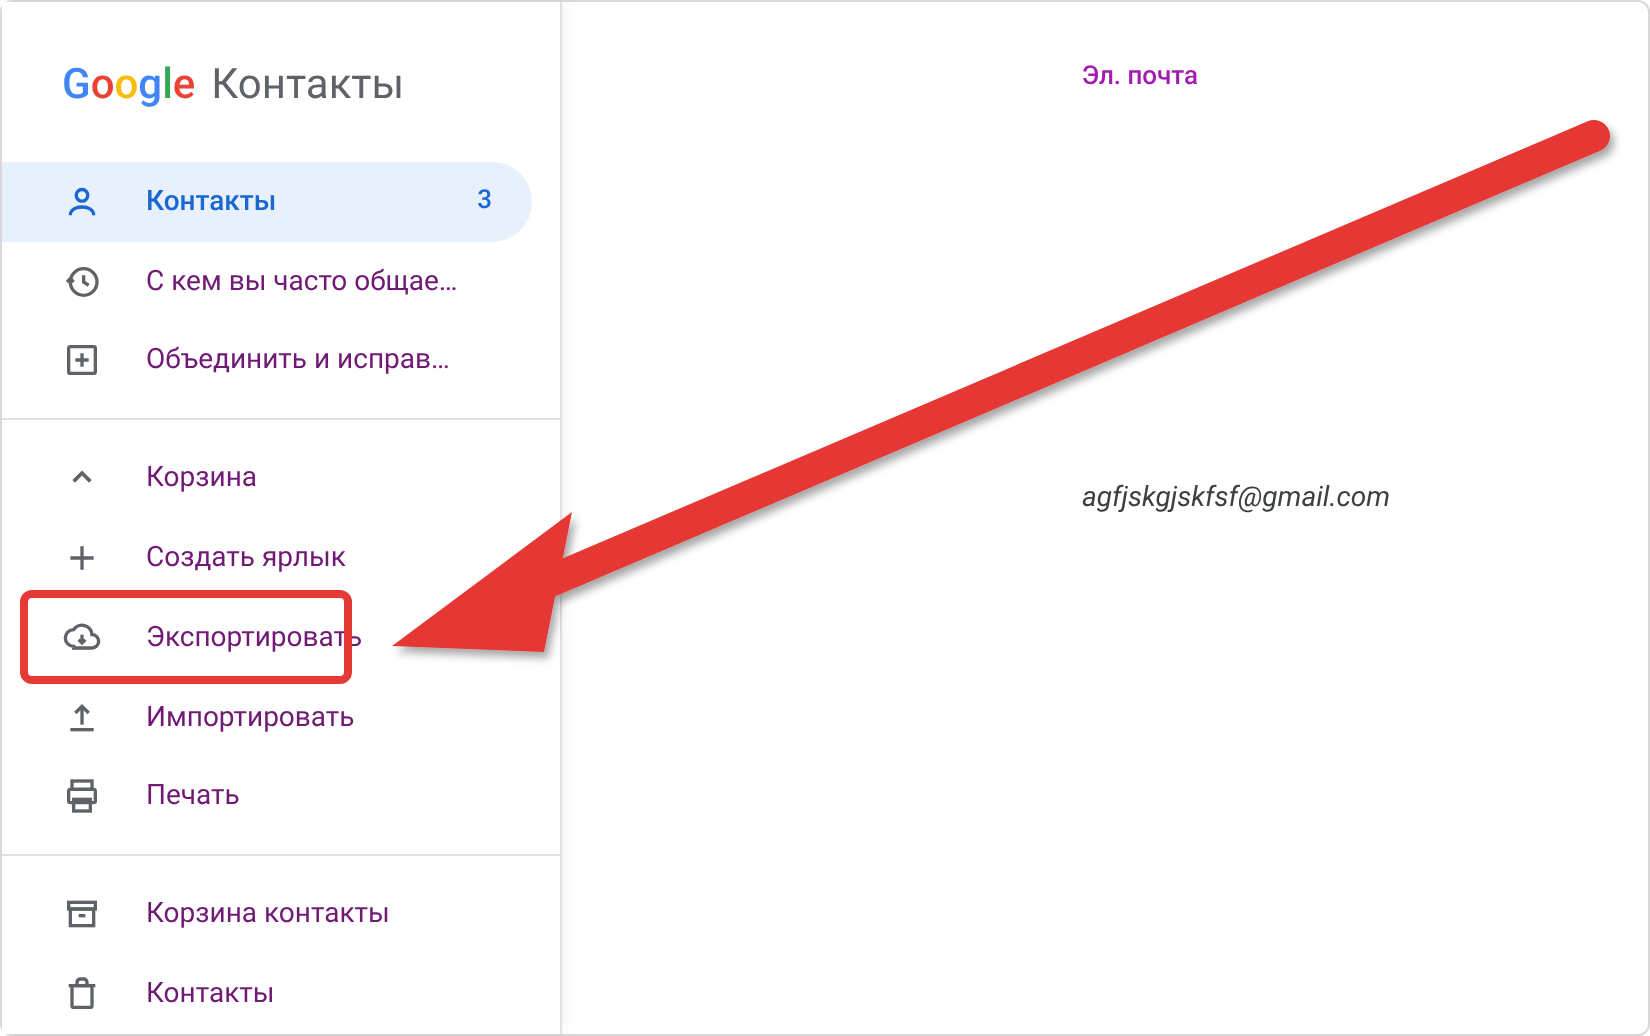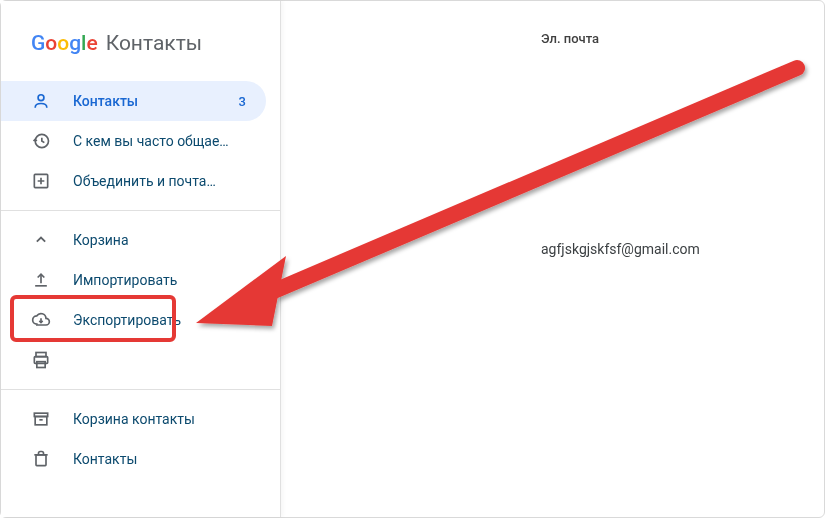--- a/index.html
+++ b/index.html
@@ -8,31 +8,31 @@
     .sidebar { width: 280px; background: #fff; padding-top: 18px; border-right: 1px solid #e0e0e0; box-shadow: 2px 0 4px rgba(0,0,0,0.04); display: flex; flex-direction: column; z-index: 2; }
     .brand { display: flex; align-items: flex-start; gap: 8px; padding: 12px 0 26px 30px; font-size: 21px; color: #5f6368; }
     .google-logo { font-weight: 500; letter-spacing: 0; font-size: 21px; }
     .g1 { color: #4285F4; }
     .g2 { color: #EA4335; }
     .g3 { color: #FBBC05; }
     .g4 { color: #4285F4; }
     .g5 { color: #34A853; }
     .g6 { color: #EA4335; }
     .app-name { color: #5f6368; }
-    .nav-item { display: flex; align-items: center; height: 40px; padding: 0 20px 0 30px; font-size: 14px; color: #0c4a6e; cursor: pointer; border-top-right-radius: 20px; border-bottom-right-radius: 20px; margin-right: 14px; }
+    .nav-item { display: flex; align-items: center; height: 40px; padding: 0 20px 0 30px; font-size: 14px; color: #701a75; cursor: pointer; border-top-right-radius: 20px; border-bottom-right-radius: 20px; margin-right: 14px; }
     .nav-item.active { background: #e8f0fe; color: #1967d2; font-weight: 500; }
     .nav-item .icon { width: 20px; height: 20px; margin-right: 22px; display: flex; align-items: center; justify-content: center; flex-shrink: 0; }
     .nav-item .label { flex: 1; white-space: nowrap; overflow: hidden; text-overflow: ellipsis; }
     .nav-item .count { font-size: 13px; }
     .nav-item.active .count { color: #1967d2; }
     .divider { height: 1px; background: #e0e0e0; margin: 9px 0; }
     .highlight-box { position: absolute; border: 4px solid #e53935; border-radius: 6px; pointer-events: none; z-index: 5; }
     .main { flex: 1; position: relative; padding: 30px 40px; }
-    .col-header { font-size: 13px; color: #404040; font-weight: 500; padding-left: 220px; }
-    .email-cell { font-size: 14px; color: #3c4043; padding-left: 220px; margin-top: 195px; }
+    .col-header { font-size: 13px; color: #a21caf; font-weight: 500; padding-left: 220px; }
+    .email-cell { font-size: 14px; color: #3c4043; padding-left: 220px; margin-top: 195px; font-style: italic; }
     .arrow-svg { position: absolute; top: 0; left: 0; pointer-events: none; z-index: 4; width: 825px; height: 518px; }
     svg.icon-svg { width: 20px; height: 20px; }
   </style>
 </head>
 <body>
 
 <div class="container">
   <div class="sidebar">
     <div class="brand">
       <span class="google-logo"><span class="g1">G</span><span class="g2">o</span><span class="g3">o</span><span class="g4">g</span><span class="g5">l</span><span class="g6">e</span></span>
@@ -61,65 +61,74 @@
       <span class="label">С кем вы часто общае…</span>
     </div>
 
     <div class="nav-item">
       <span class="icon">
         <svg class="icon-svg" viewBox="0 0 24 24" fill="none" stroke="#5f6368" stroke-width="2">
             <rect x="4" y="4" width="16" height="16" rx="1"></rect>
             <path d="M12 8v8M8 12h8"></path>
           </svg>
       </span>
-      <span class="label">Объединить и почта…</span>
+      <span class="label">Объединить и исправ…</span>
     </div>
 
     <div class="divider"></div>
 
     <div class="nav-item">
       <span class="icon">
         <svg class="icon-svg" viewBox="0 0 24 24" fill="none" stroke="#5f6368" stroke-width="2.2">
             <path d="M7 14l5-5 5 5"></path>
           </svg>
       </span>
       <span class="label">Корзина</span>
     </div>
 
-
     <div class="nav-item">
       <span class="icon">
         <svg class="icon-svg" viewBox="0 0 24 24" fill="none" stroke="#5f6368" stroke-width="2">
-            <path d="M12 16V5"></path>
-            <path d="M8 9l4-4 4 4"></path>
-            <path d="M5 19h14"></path>
+            <path d="M12 5v14M5 12h14"></path>
           </svg>
       </span>
-      <span class="label">Импортировать</span>
+      <span class="label">Создать ярлык</span>
     </div>
 
     <div class="nav-item">
       <span class="icon">
         <svg class="icon-svg" viewBox="0 0 24 24" fill="none" stroke="#5f6368" stroke-width="2">
             <path d="M7 17a5 5 0 010-10 6 6 0 0111 3 4 4 0 010 8H7z"></path>
             <path d="M12 10v5"></path>
             <path d="M10 13l2 2 2-2"></path>
           </svg>
       </span>
       <span class="label">Экспортировать</span>
     </div>
 
     <div class="nav-item">
       <span class="icon">
         <svg class="icon-svg" viewBox="0 0 24 24" fill="none" stroke="#5f6368" stroke-width="2">
+            <path d="M12 16V5"></path>
+            <path d="M8 9l4-4 4 4"></path>
+            <path d="M5 19h14"></path>
+          </svg>
+      </span>
+      <span class="label">Импортировать</span>
+    </div>
+
+    <div class="nav-item">
+      <span class="icon">
+        <svg class="icon-svg" viewBox="0 0 24 24" fill="none" stroke="#5f6368" stroke-width="2">
             <rect x="6" y="3" width="12" height="5"></rect>
             <rect x="4" y="8" width="16" height="8" rx="1"></rect>
             <rect x="7" y="14" width="10" height="7"></rect>
           </svg>
       </span>
+      <span class="label">Печать</span>
     </div>
 
     <div class="divider"></div>
 
     <div class="nav-item">
       <span class="icon">
         <svg class="icon-svg" viewBox="0 0 24 24" fill="none" stroke="#5f6368" stroke-width="2">
             <rect x="4" y="5" width="16" height="4"></rect>
             <rect x="5" y="9" width="14" height="10"></rect>
             <path d="M10 13h4"></path>

